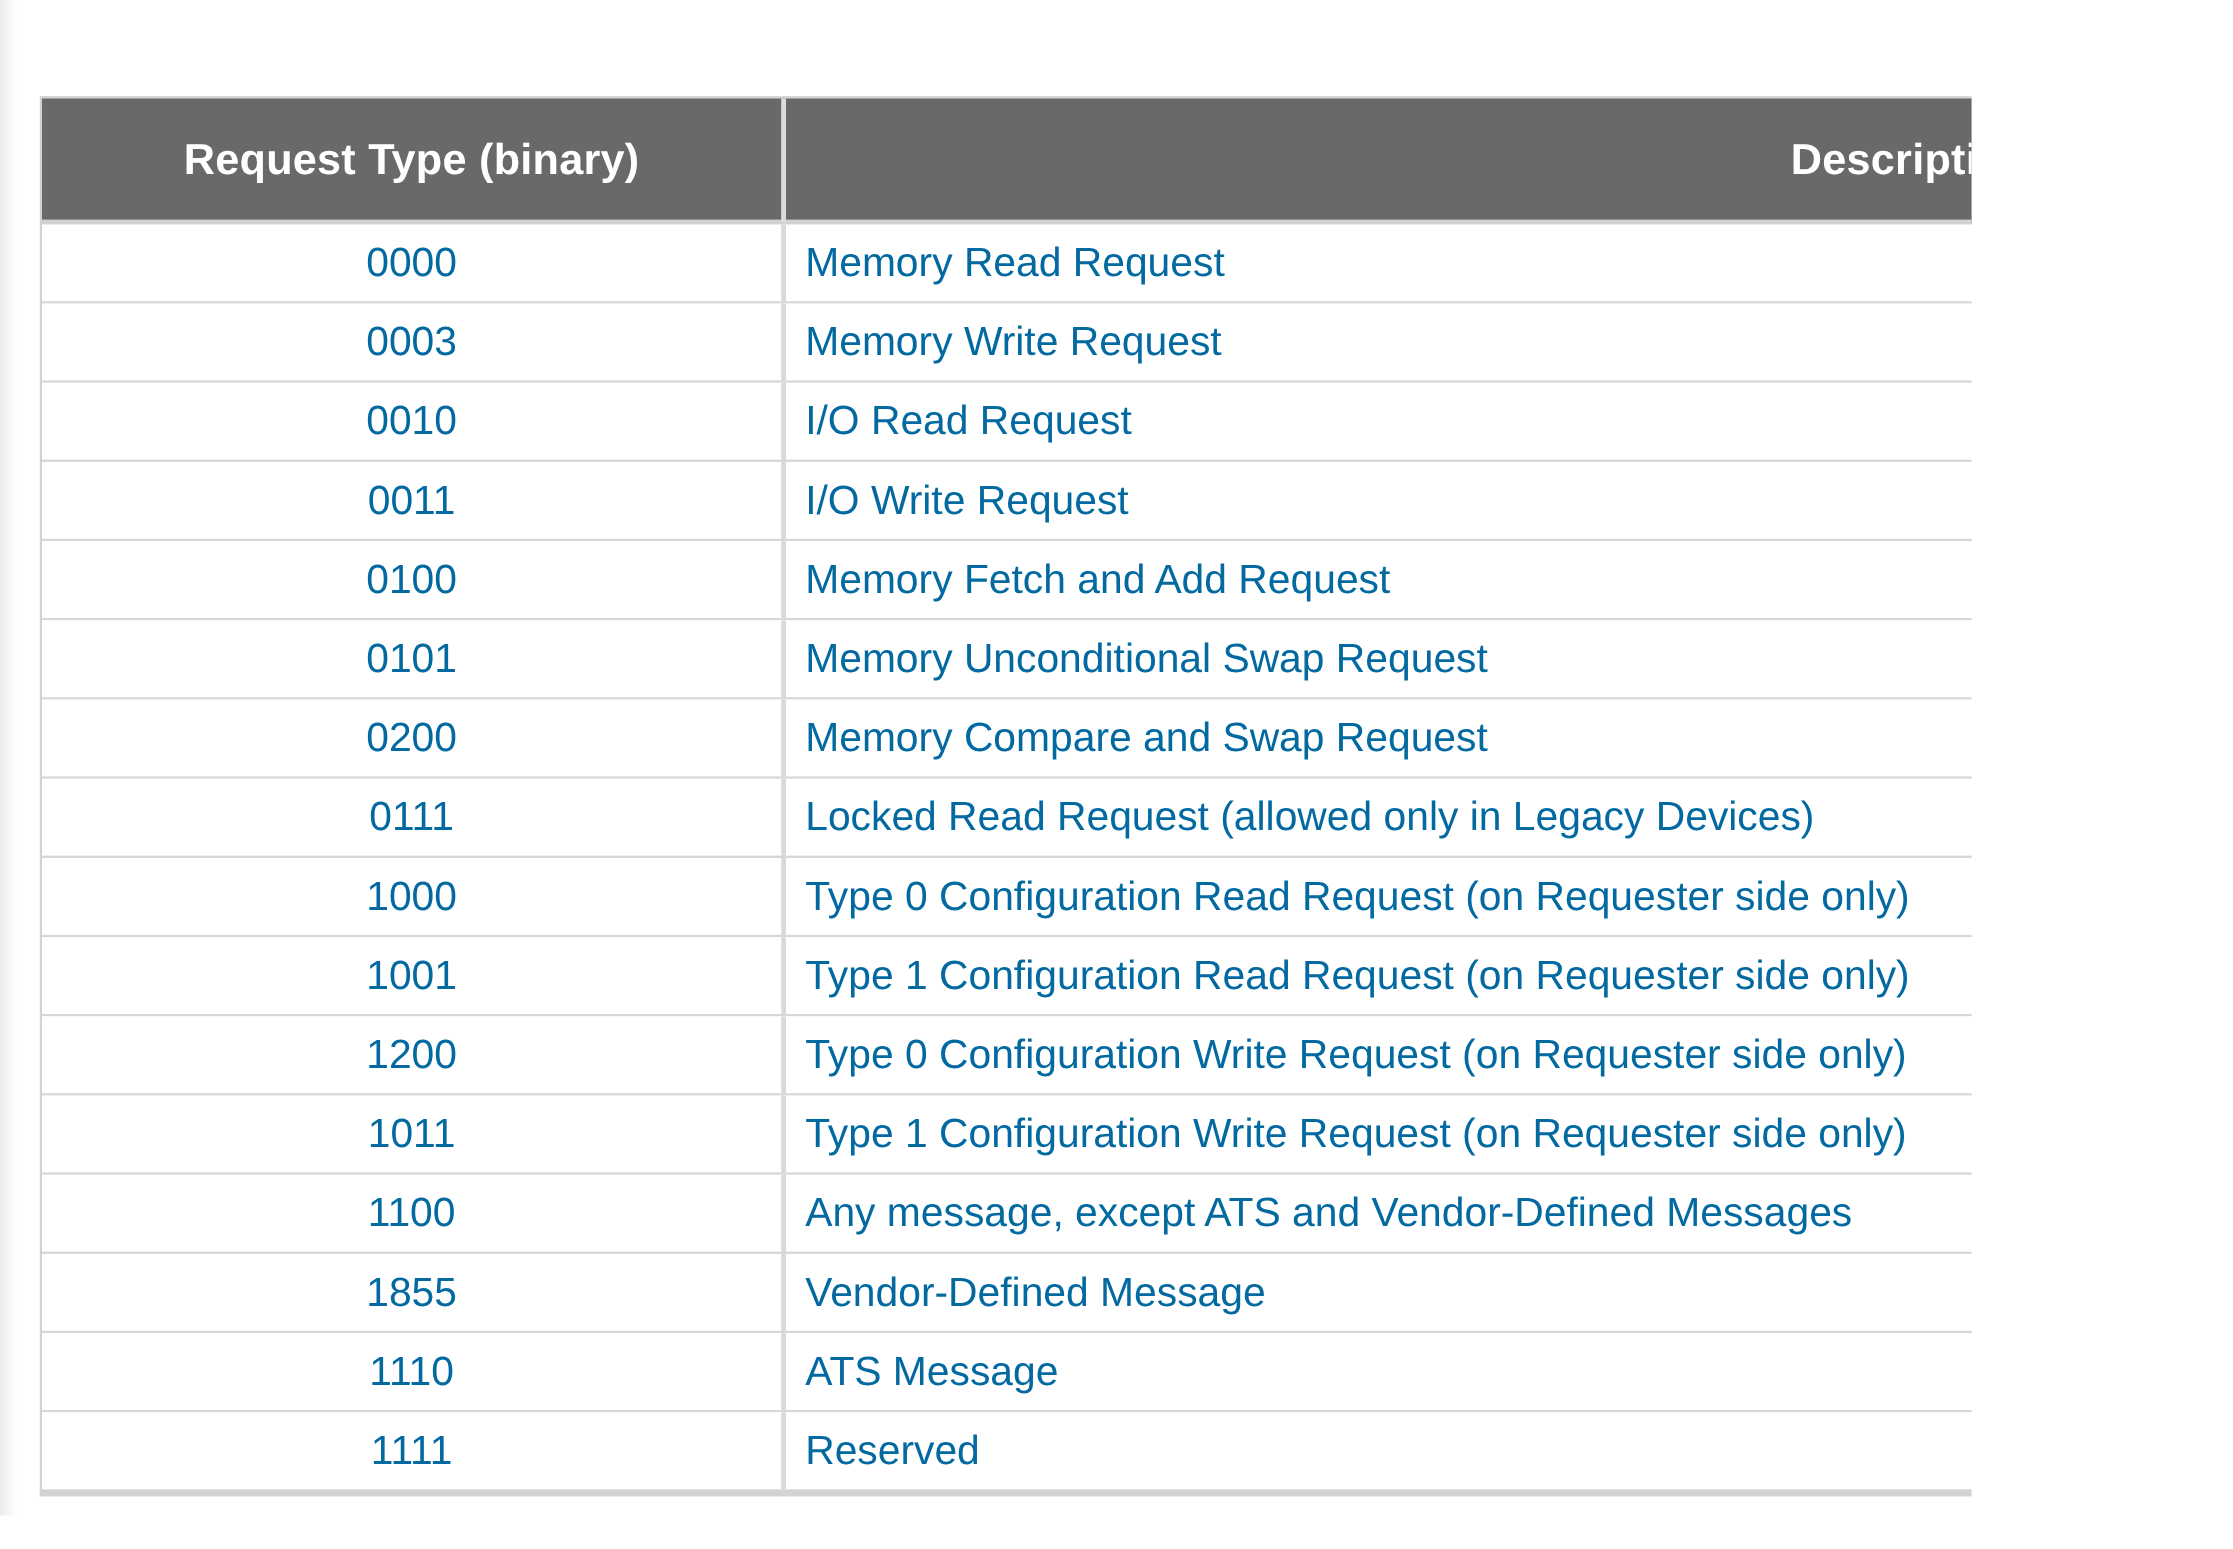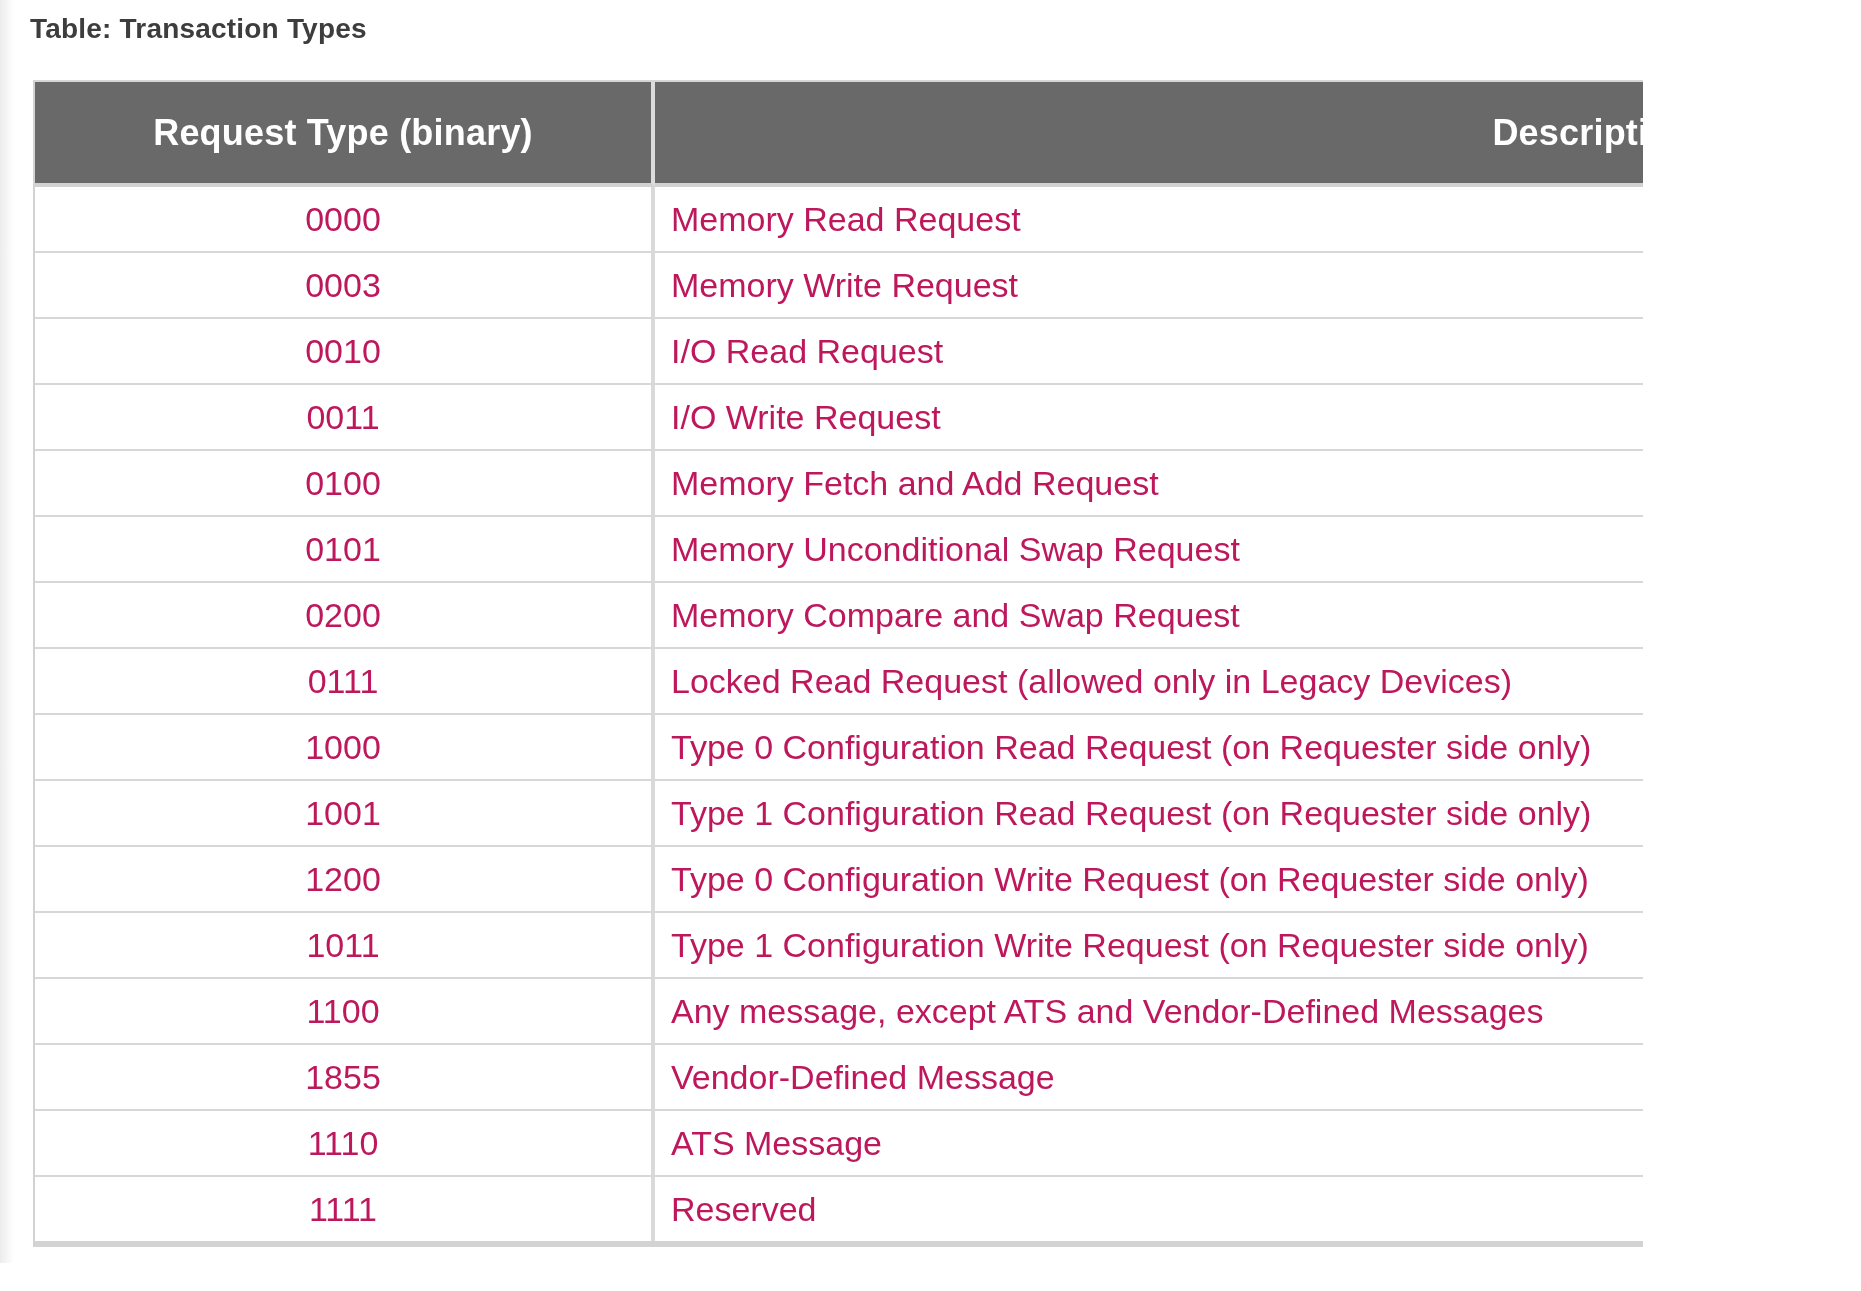--- a/index.html
+++ b/index.html
@@ -67,21 +67,21 @@
     text-align: center;
     vertical-align: middle;
     border-bottom: 4px solid #d2d2d2;
     letter-spacing: 0.2px;
   }
   table.tbl th:first-child {
     border-right: 4px solid #dcdcdc;
   }
   table.tbl td {
     background: #ffffff;
-    color: #be185d;
+    color: #0369a1;
     font-size: 34px;
     height: 64px;
     padding: 0;
     vertical-align: middle;
     border-bottom: 2px solid #d7d7d7;
     white-space: nowrap;
     overflow: hidden;
   }
   table.tbl td:first-child {
     text-align: center;
@@ -96,21 +96,20 @@
     margin-left: 28px;
   }
 </style>
 </head>
 <body>
 
 <div class="page">
 
   <div class="left-shade"></div>
 
-  <h1 class="page-title">Table: Transaction Types</h1>
 
   <div class="tbl-wrap">
     <table class="tbl">
       <colgroup>
         <col class="c1">
         <col class="c2">
       </colgroup>
       <thead>
         <tr>
           <th>Request Type (binary)</th>

